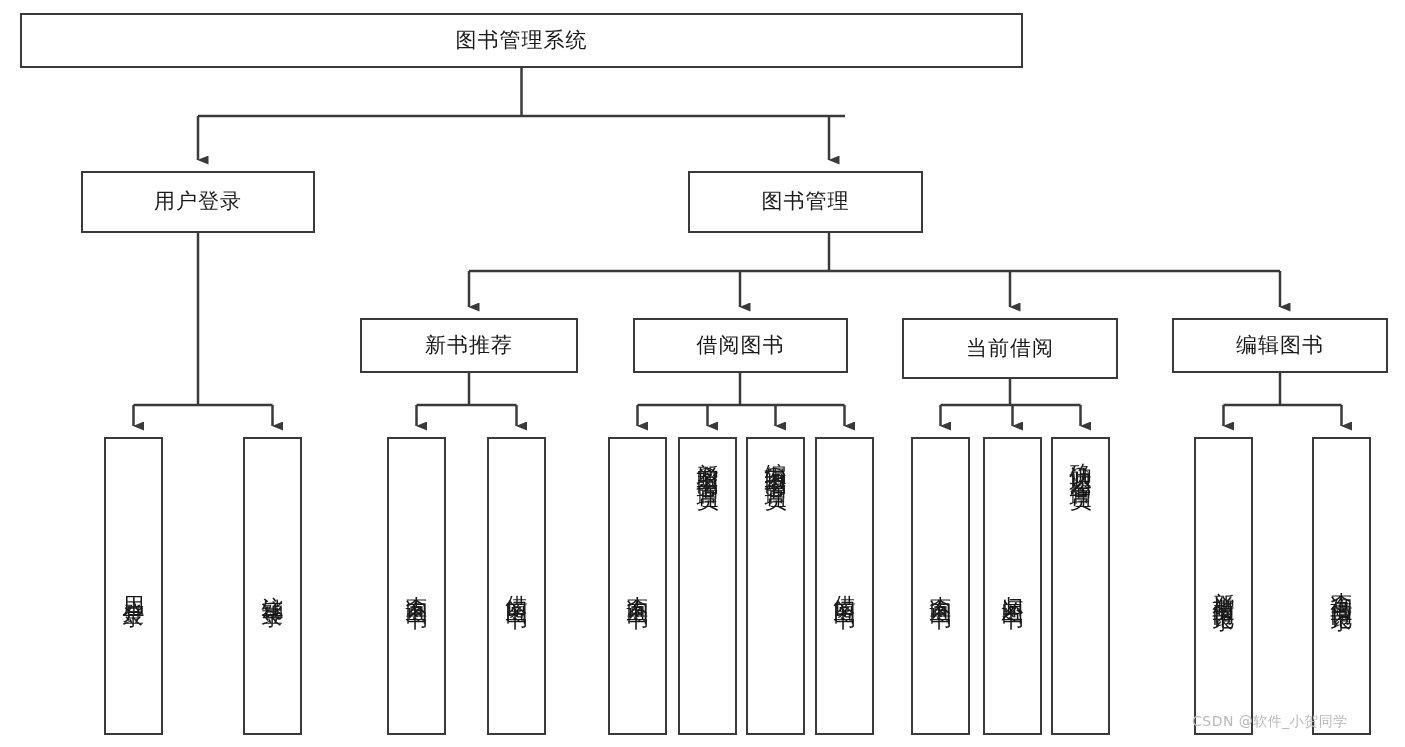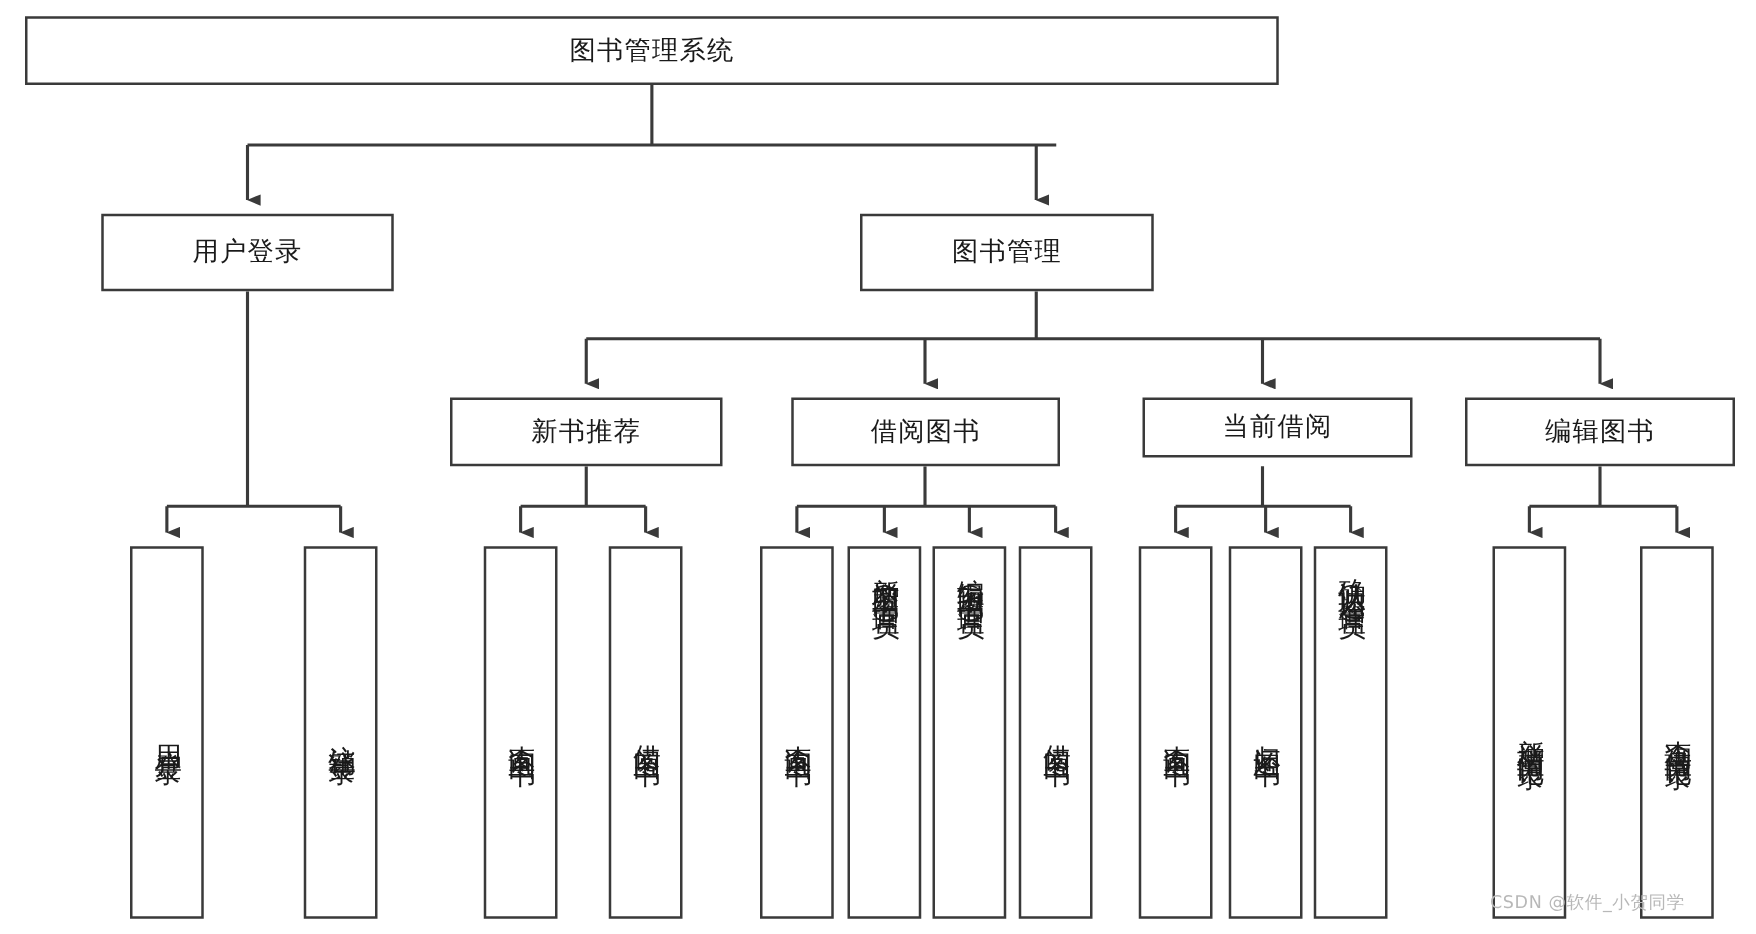--- a/index.html
+++ b/index.html
@@ -135,21 +135,21 @@
   <div class="node horiz" style="left:688px; top:171px; width:235px; height:62px;">
     <span>图书管理</span>
   </div>
 
   <div class="node horiz" style="left:360px; top:318px; width:218px; height:55px;">
     <span>新书推荐</span>
   </div>
   <div class="node horiz" style="left:633px; top:318px; width:215px; height:55px;">
     <span>借阅图书</span>
   </div>
-  <div class="node horiz" style="left:902px; top:318px; width:216px; height:48px;margin-left:12px;">
+  <div class="node horiz" style="left:902px; top:318px; width:216px; height:61px;">
     <span>当前借阅</span>
   </div>
   <div class="node horiz" style="left:1172px; top:318px; width:216px; height:55px;">
     <span>编辑图书</span>
   </div>
 
   <div class="node vert centered" style="left:104px; top:437px; width:59px; height:298px;">
     <span class="vtext">用户登录</span>
   </div>
   <div class="node vert centered" style="left:243px; top:437px; width:59px; height:298px;">

